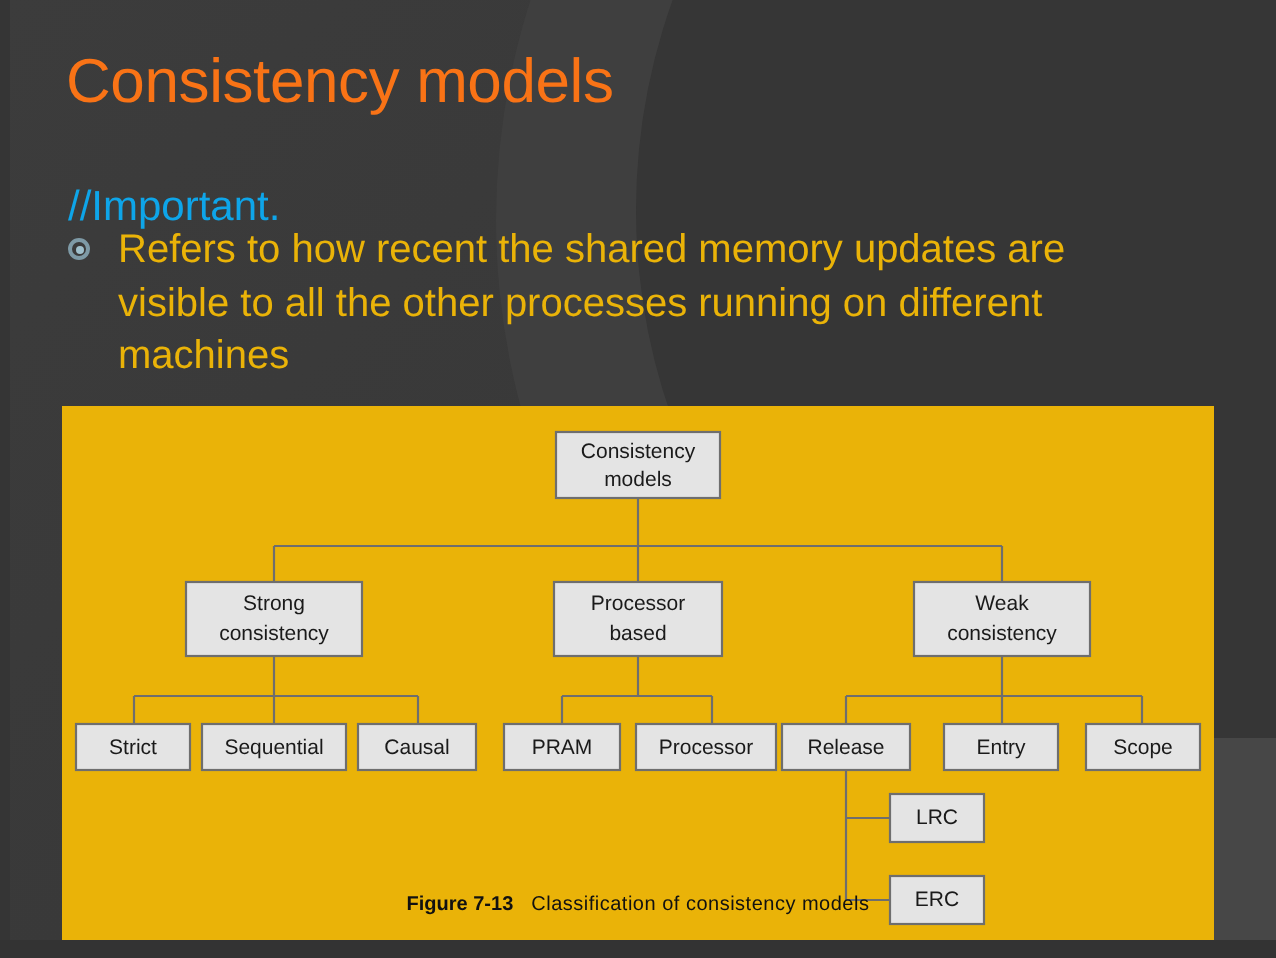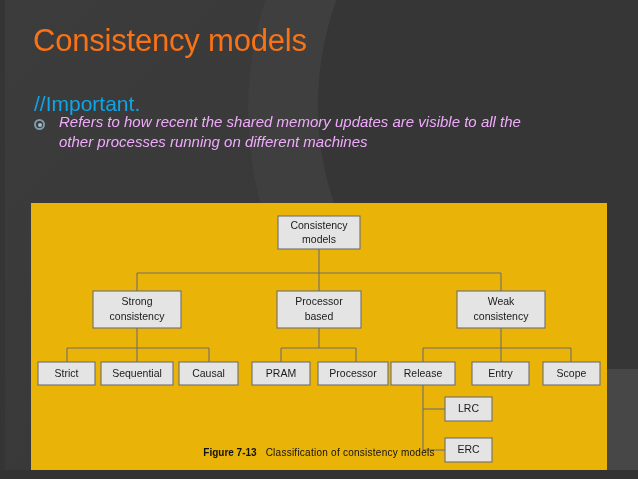--- a/index.html
+++ b/index.html
@@ -114,25 +114,24 @@
     position: absolute;
     left: 50%;
     top: 50%;
     transform: translate(-50%, -50%);
     width: 4px;
     height: 4px;
     border-radius: 50%;
     background: #9fc0cc;
   }
   .bullet-text {
-    color: #f0abfc;
-    font-size: 15px;
+    color: #eab308;
+    font-size: 20px;
     line-height: 1.33;
     max-width: 500px;
-    font-style: italic;
   }
 
   
   #figure-panel {
     position: absolute;
     left: 31px;
     top: 203px;
     width: 576px;
     height: 267px;
     background: #eab308;

